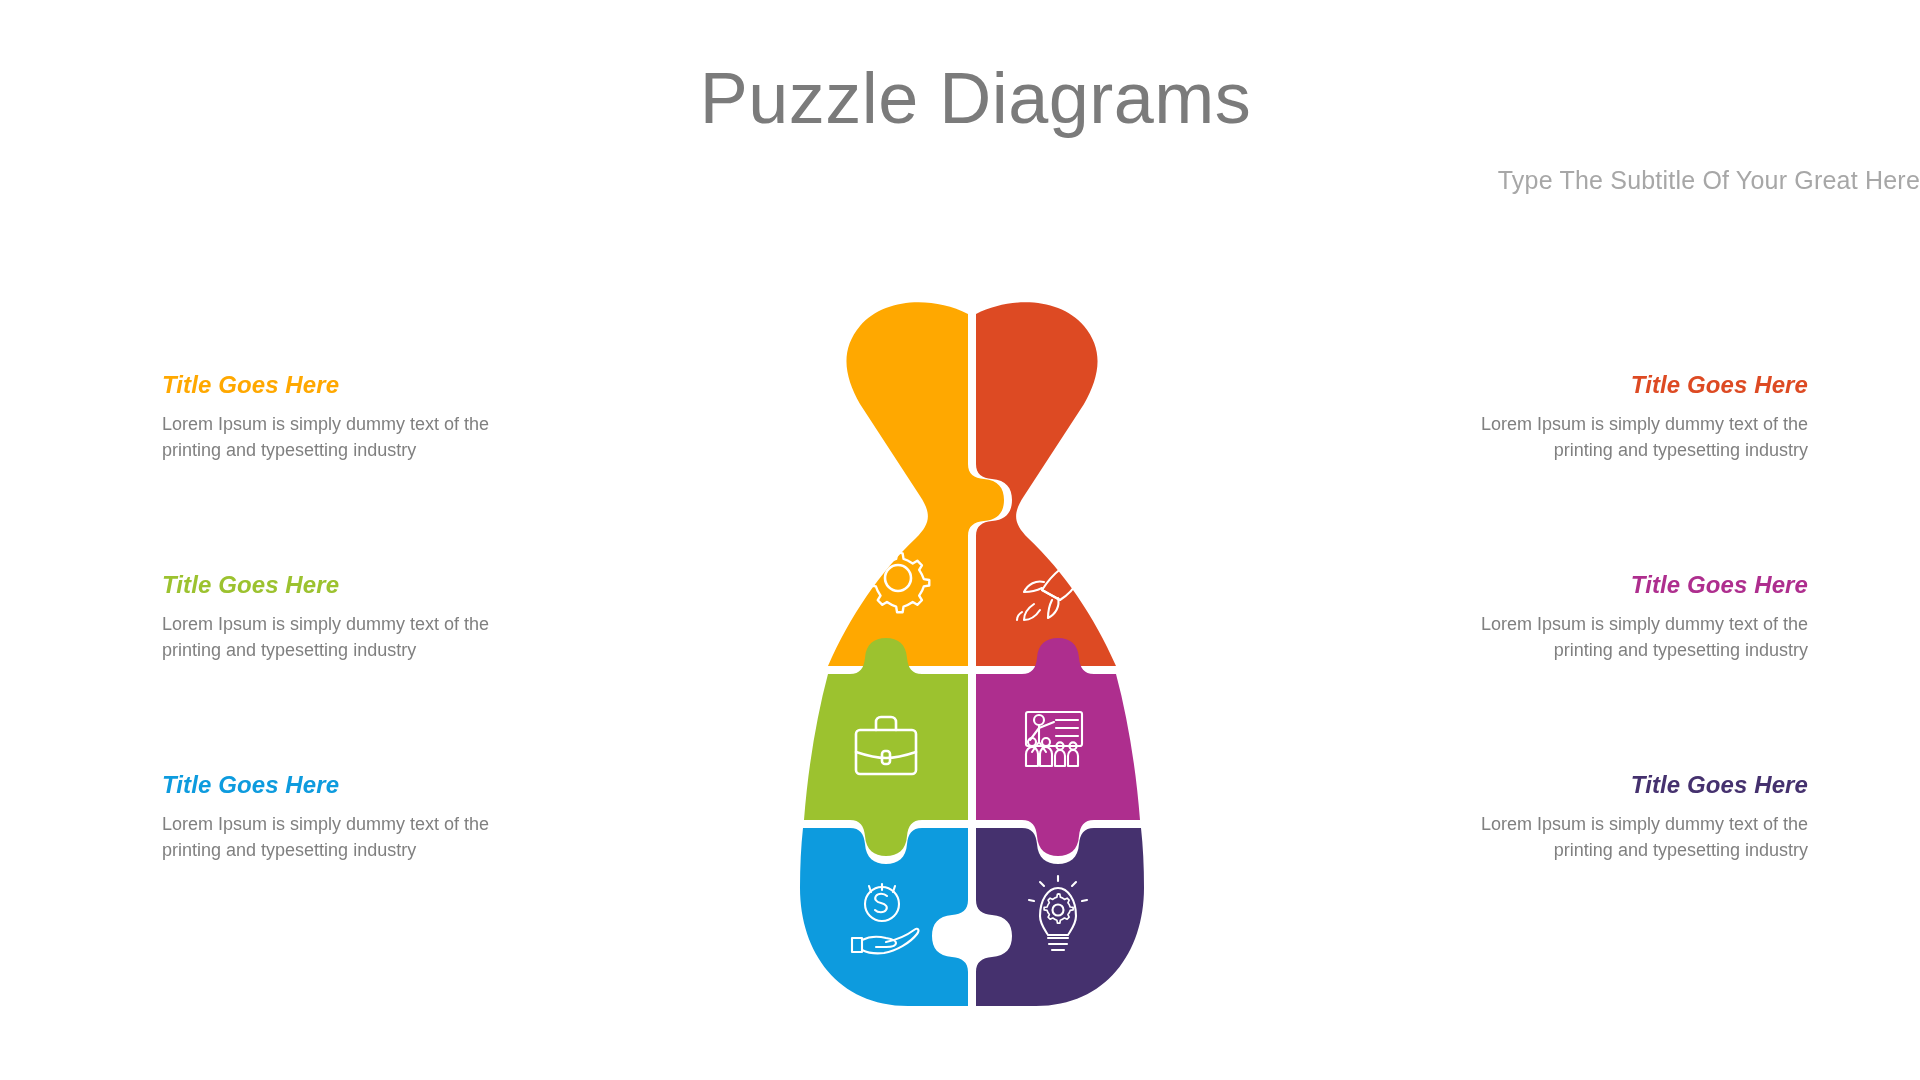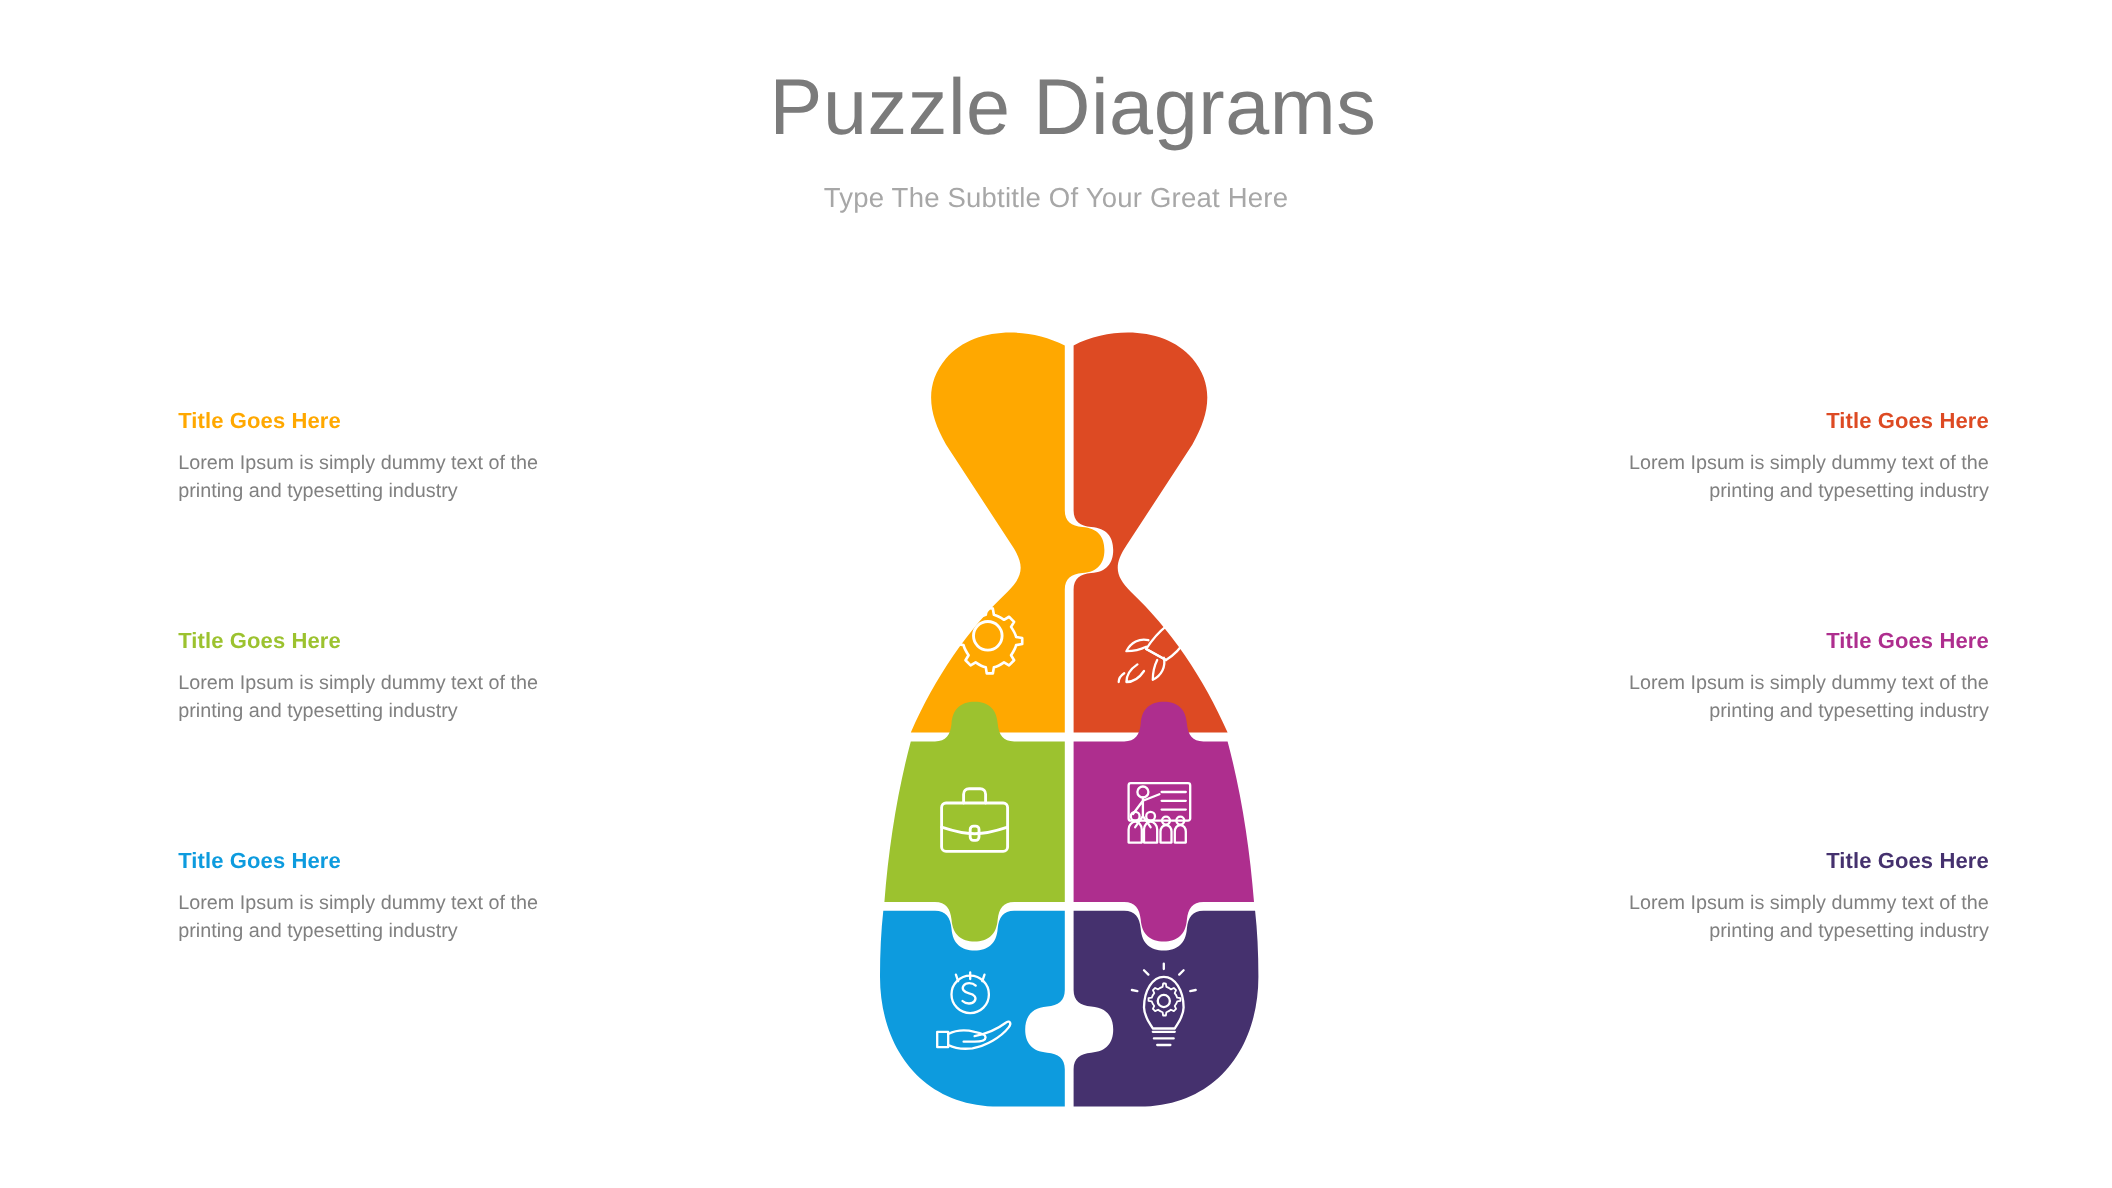--- a/index.html
+++ b/index.html
@@ -31,42 +31,44 @@
     line-height: 1.0;
     letter-spacing: 0.5px;
     margin: 0;
   }
   .slide-subtitle {
     margin-top: 32px;
     font-size: 25px;
     font-weight: 400;
     color: #a7a7a7;
     letter-spacing: 0.2px;
+    text-align: right;
   }
 
   
   .side-col {
     position: absolute;
     top: 372px;
     width: 330px;
   }
   .side-col.left  { left: 162px;  text-align: left; }
   .side-col.right { left: 1478px; text-align: right; }
 
   .text-block { position: absolute; width: 330px; }
   .text-block.slot0 { top: 0px;   }
   .text-block.slot1 { top: 200px; }
   .text-block.slot2 { top: 400px; }
 
   .block-title {
-    font-size: 20px;
+    font-size: 24px;
     font-weight: bold;
     line-height: 1.1;
     margin: 0 0 14px 0;
     letter-spacing: 0.1px;
+    font-style: italic;
   }
   .block-body {
     font-size: 18px;
     font-weight: 400;
     color: #808080;
     line-height: 1.42;
     margin: 0;
   }
 
   

